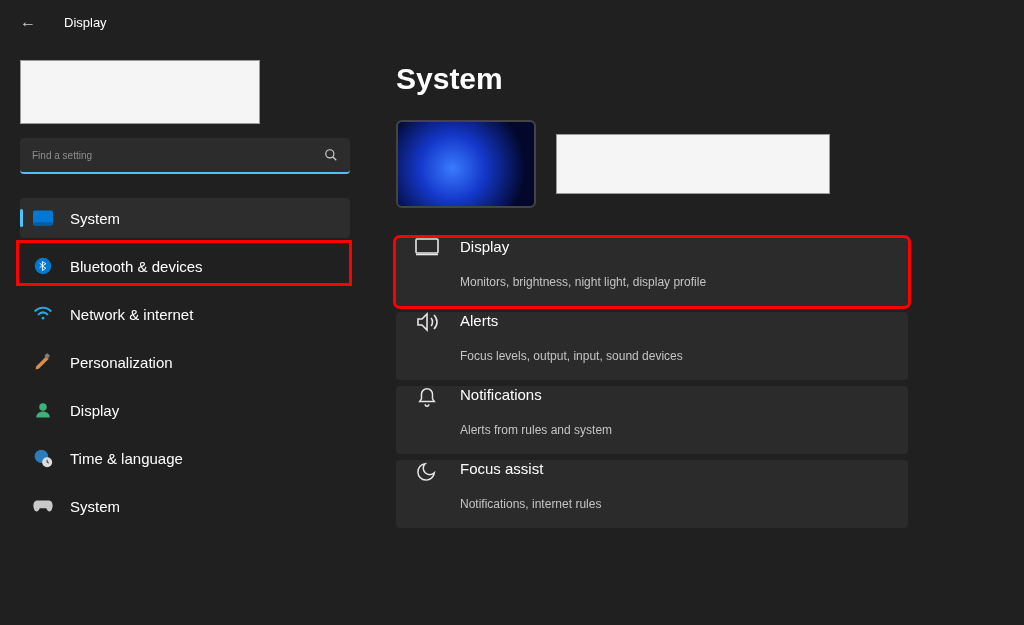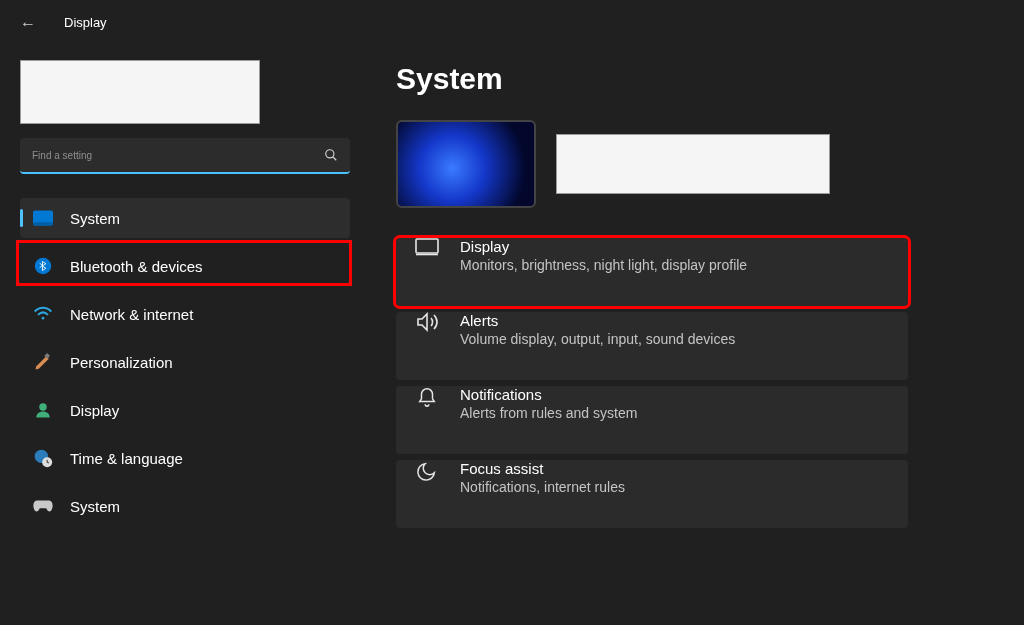--- a/index.html
+++ b/index.html
@@ -29,21 +29,21 @@
     .main { flex:1; padding:20px 10px 0 36px; overflow:hidden; }
     .page-title { font-size:30px; font-weight:600; margin-bottom:24px; }
     .deviceRow { display:flex; align-items:center; gap:20px; margin-bottom:30px; }
     .thumb { width:140px; height:88px; border-radius:6px; border:2px solid #444; background:radial-gradient(circle at 40% 55%, #3a7bff 0%, #1437c9 35%, #02072b 78%); }
     .devinfo { width:274px; height:60px; background:#f5f5f5; border:1px solid #9a9a9a; }
 
     .cards { display:flex; flex-direction:column; gap:6px; }
     .card { background:#2b2b2b; border-radius:4px; height:68px; width:512px; display:flex; align-items:flex-start; padding:0 18px; cursor:pointer; position:relative; }
     .card .cic { width:26px; margin-right:20px; color:#e6e6e6; display:flex; align-items:center; justify-content:center; }
     .card .ct h3 { font-size:15px; font-weight:400; color:#fff; }
-    .card .ct p { font-size:14px; color:#c4c4c4; margin-top:2px; }
+    .card .ct p { font-size:12px; color:#c4c4c4; margin-top:20px; }
     .card.hl { outline:3px solid #ff0000; outline-offset:0; }
 
     svg { display:block; }
   </style>
 </head>
 <body>
 
 <div class="titlebar">
   <span class="back">←</span>
   <span class="title">Display</span>
@@ -158,21 +158,21 @@
       <div class="card">
         <span class="cic">
           <svg width="24" height="20" viewBox="0 0 24 20" fill="none" stroke="#e6e6e6" stroke-width="1.6">
               <path d="M3 7h4l5-5v16l-5-5H3z"></path>
               <path d="M16 6c2 2 2 6 0 8"></path>
               <path d="M19 3c4 4 4 10 0 14"></path>
             </svg>
         </span>
         <div class="ct">
           <h3>Alerts</h3>
-          <p>Volume display, output, input, sound devices</p>
+          <p>Focus levels, output, input, sound devices</p>
         </div>
       </div>
 
       <div class="card">
         <span class="cic">
           <svg width="22" height="22" viewBox="0 0 24 24" fill="none" stroke="#e6e6e6" stroke-width="1.6">
               <path d="M6 9a6 6 0 0112 0v5l2 3H4l2-3V9z"></path>
               <path d="M10 20a2 2 0 004 0"></path>
             </svg>
         </span>

